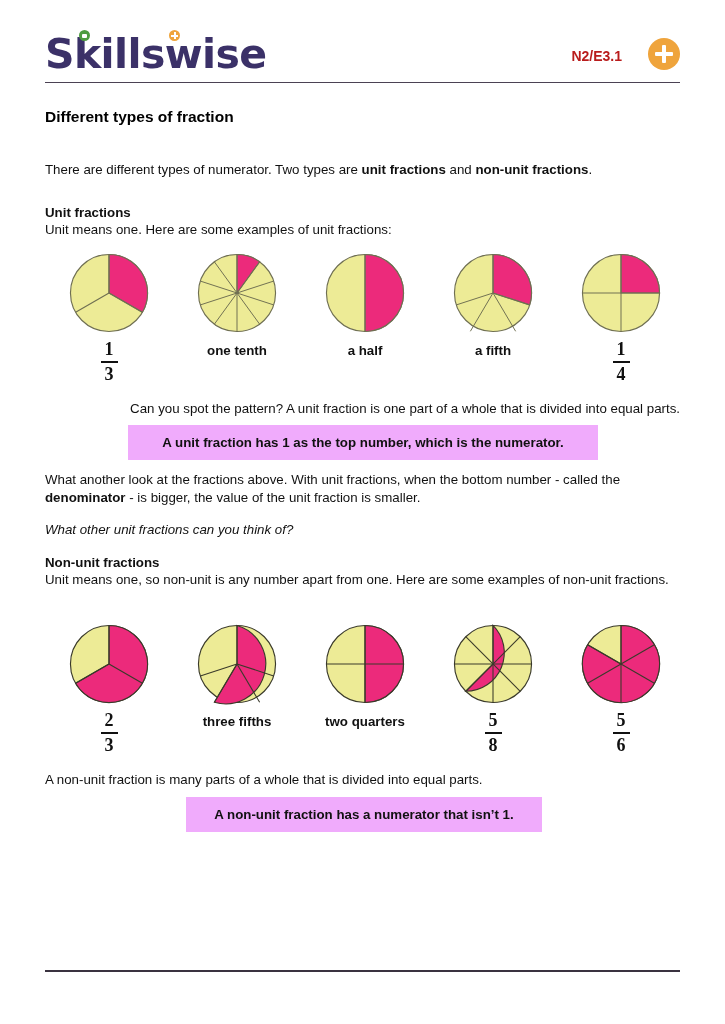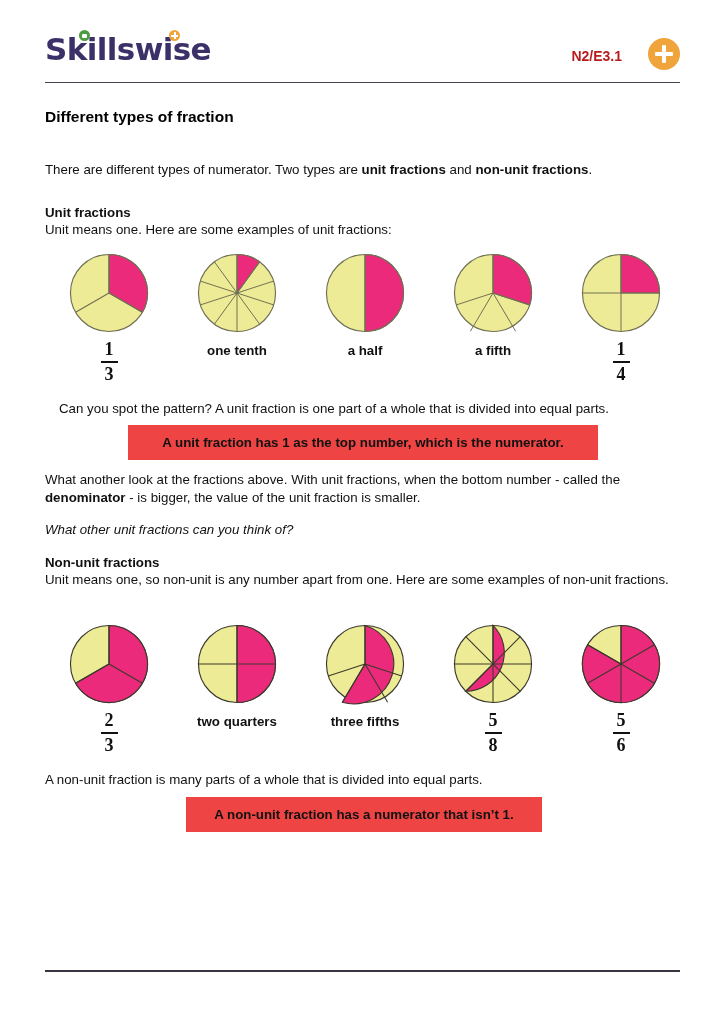--- a/index.html
+++ b/index.html
@@ -30,21 +30,21 @@
     top: 28px;
     width: 635px;
     height: 58px;
   }
   .logo {
     position: absolute;
     left: 0;
     top: 6px;
     font-family: "DejaVu Sans", sans-serif;
     font-weight: bold;
-    font-size: 31px;
+    font-size: 41px;
     letter-spacing: -0.6px;
     color: #3b3168;
     line-height: 1;
     white-space: nowrap;
   }
   .logo .dot-green,
   .logo .dot-orange {
     position: absolute;
     width: 11px;
     height: 11px;
@@ -155,34 +155,34 @@
     font-family: "Liberation Sans", sans-serif;
     font-weight: bold;
     font-size: 15.5px;
     color: #000000;
   }
 
   .para1  { left: 45px; top: 161px; width: 640px; }
   .h-unit { left: 45px; top: 204px; font-weight: bold; }
   .sub-unit { left: 45px; top: 221px; width: 640px; }
 
-  .para-pattern { left: 59px; top: 400px; width: 650px; }
+  .para-pattern { left: 30px; top: 400px; width: 650px; text-align: right; }
 
   .para-another { left: 45px; top: 471px; width: 645px; }
   .para-what1   { left: 45px; top: 521px; width: 640px; font-style: italic; }
   .h-nonunit    { left: 45px; top: 554px; font-weight: bold; }
   .sub-nonunit  { left: 45px; top: 571px; width: 640px; }
 
   .para-nonunit-def { left: 45px; top: 771px; width: 650px; }
   .para-what2       { left: 45px; top: 864px; width: 640px; }
 
   
   .callout {
     position: absolute;
-    background: #ef4444;
+    background: #f0abfc;
     font-family: "Liberation Sans", sans-serif;
     font-weight: bold;
     font-size: 13.3px;
     color: #111111;
     display: flex;
     align-items: center;
     justify-content: center;
   }
   .callout-1 {
     left: 128px;
@@ -371,44 +371,44 @@
       <div class="frac">
         <span class="num">2</span>
         <span class="bar"></span>
         <span class="den">3</span>
       </div>
     </div>
 
     <div class="pie-cell">
       <svg class="pie-svg" width="82" height="82" viewBox="0 0 100 100">
         <circle cx="50" cy="50" r="47" fill="#edeb96" stroke="#3a3a2a" stroke-width="1.4"></circle>
-        <path d="M50 50 L50 3 A47 47 0 0 1 50 97 Z" fill="#ec2a7b" stroke="#3a3a2a" stroke-width="1.4"></path>
-        <path d="M50 3 L50 97 M3 50 L97 50" stroke="#3a3a2a" stroke-width="1.3" fill="none"></path>
-      </svg>
-      <div class="pie-label">two quarters</div>
-    </div>
-
-    <div class="pie-cell">
-      <svg class="pie-svg" width="82" height="82" viewBox="0 0 100 100">
-        <circle cx="50" cy="50" r="47" fill="#edeb96" stroke="#3a3a2a" stroke-width="1.4"></circle>
         <path d="M50 50 L50 3 A47 47 0 0 1 22.4 96.7 Z" fill="#ec2a7b" stroke="#3a3a2a" stroke-width="1.4"></path>
         <g stroke="#3a3a2a" stroke-width="1.3" fill="none">
           <path d="M50 50 L50 3"></path>
           <path d="M50 50 L94.7 64.52"></path>
           <path d="M50 50 L77.6 96.7"></path>
           <path d="M50 50 L22.4 96.7"></path>
           <path d="M50 50 L5.3 64.52"></path>
         </g>
       </svg>
       <div class="pie-label">three fifths</div>
     </div>
 
     <div class="pie-cell">
       <svg class="pie-svg" width="82" height="82" viewBox="0 0 100 100">
         <circle cx="50" cy="50" r="47" fill="#edeb96" stroke="#3a3a2a" stroke-width="1.4"></circle>
+        <path d="M50 50 L50 3 A47 47 0 0 1 50 97 Z" fill="#ec2a7b" stroke="#3a3a2a" stroke-width="1.4"></path>
+        <path d="M50 3 L50 97 M3 50 L97 50" stroke="#3a3a2a" stroke-width="1.3" fill="none"></path>
+      </svg>
+      <div class="pie-label">two quarters</div>
+    </div>
+
+    <div class="pie-cell">
+      <svg class="pie-svg" width="82" height="82" viewBox="0 0 100 100">
+        <circle cx="50" cy="50" r="47" fill="#edeb96" stroke="#3a3a2a" stroke-width="1.4"></circle>
         <path d="M50 50 L50 3 A47 47 0 0 1 16.76 83.24 Z" fill="#ec2a7b" stroke="#3a3a2a" stroke-width="1.4"></path>
         <g stroke="#3a3a2a" stroke-width="1.3" fill="none">
           <path d="M50 3 L50 97"></path>
           <path d="M3 50 L97 50"></path>
           <path d="M16.76 16.76 L83.24 83.24"></path>
           <path d="M83.24 16.76 L16.76 83.24"></path>
         </g>
       </svg>
       <div class="frac">
         <span class="num">5</span>

